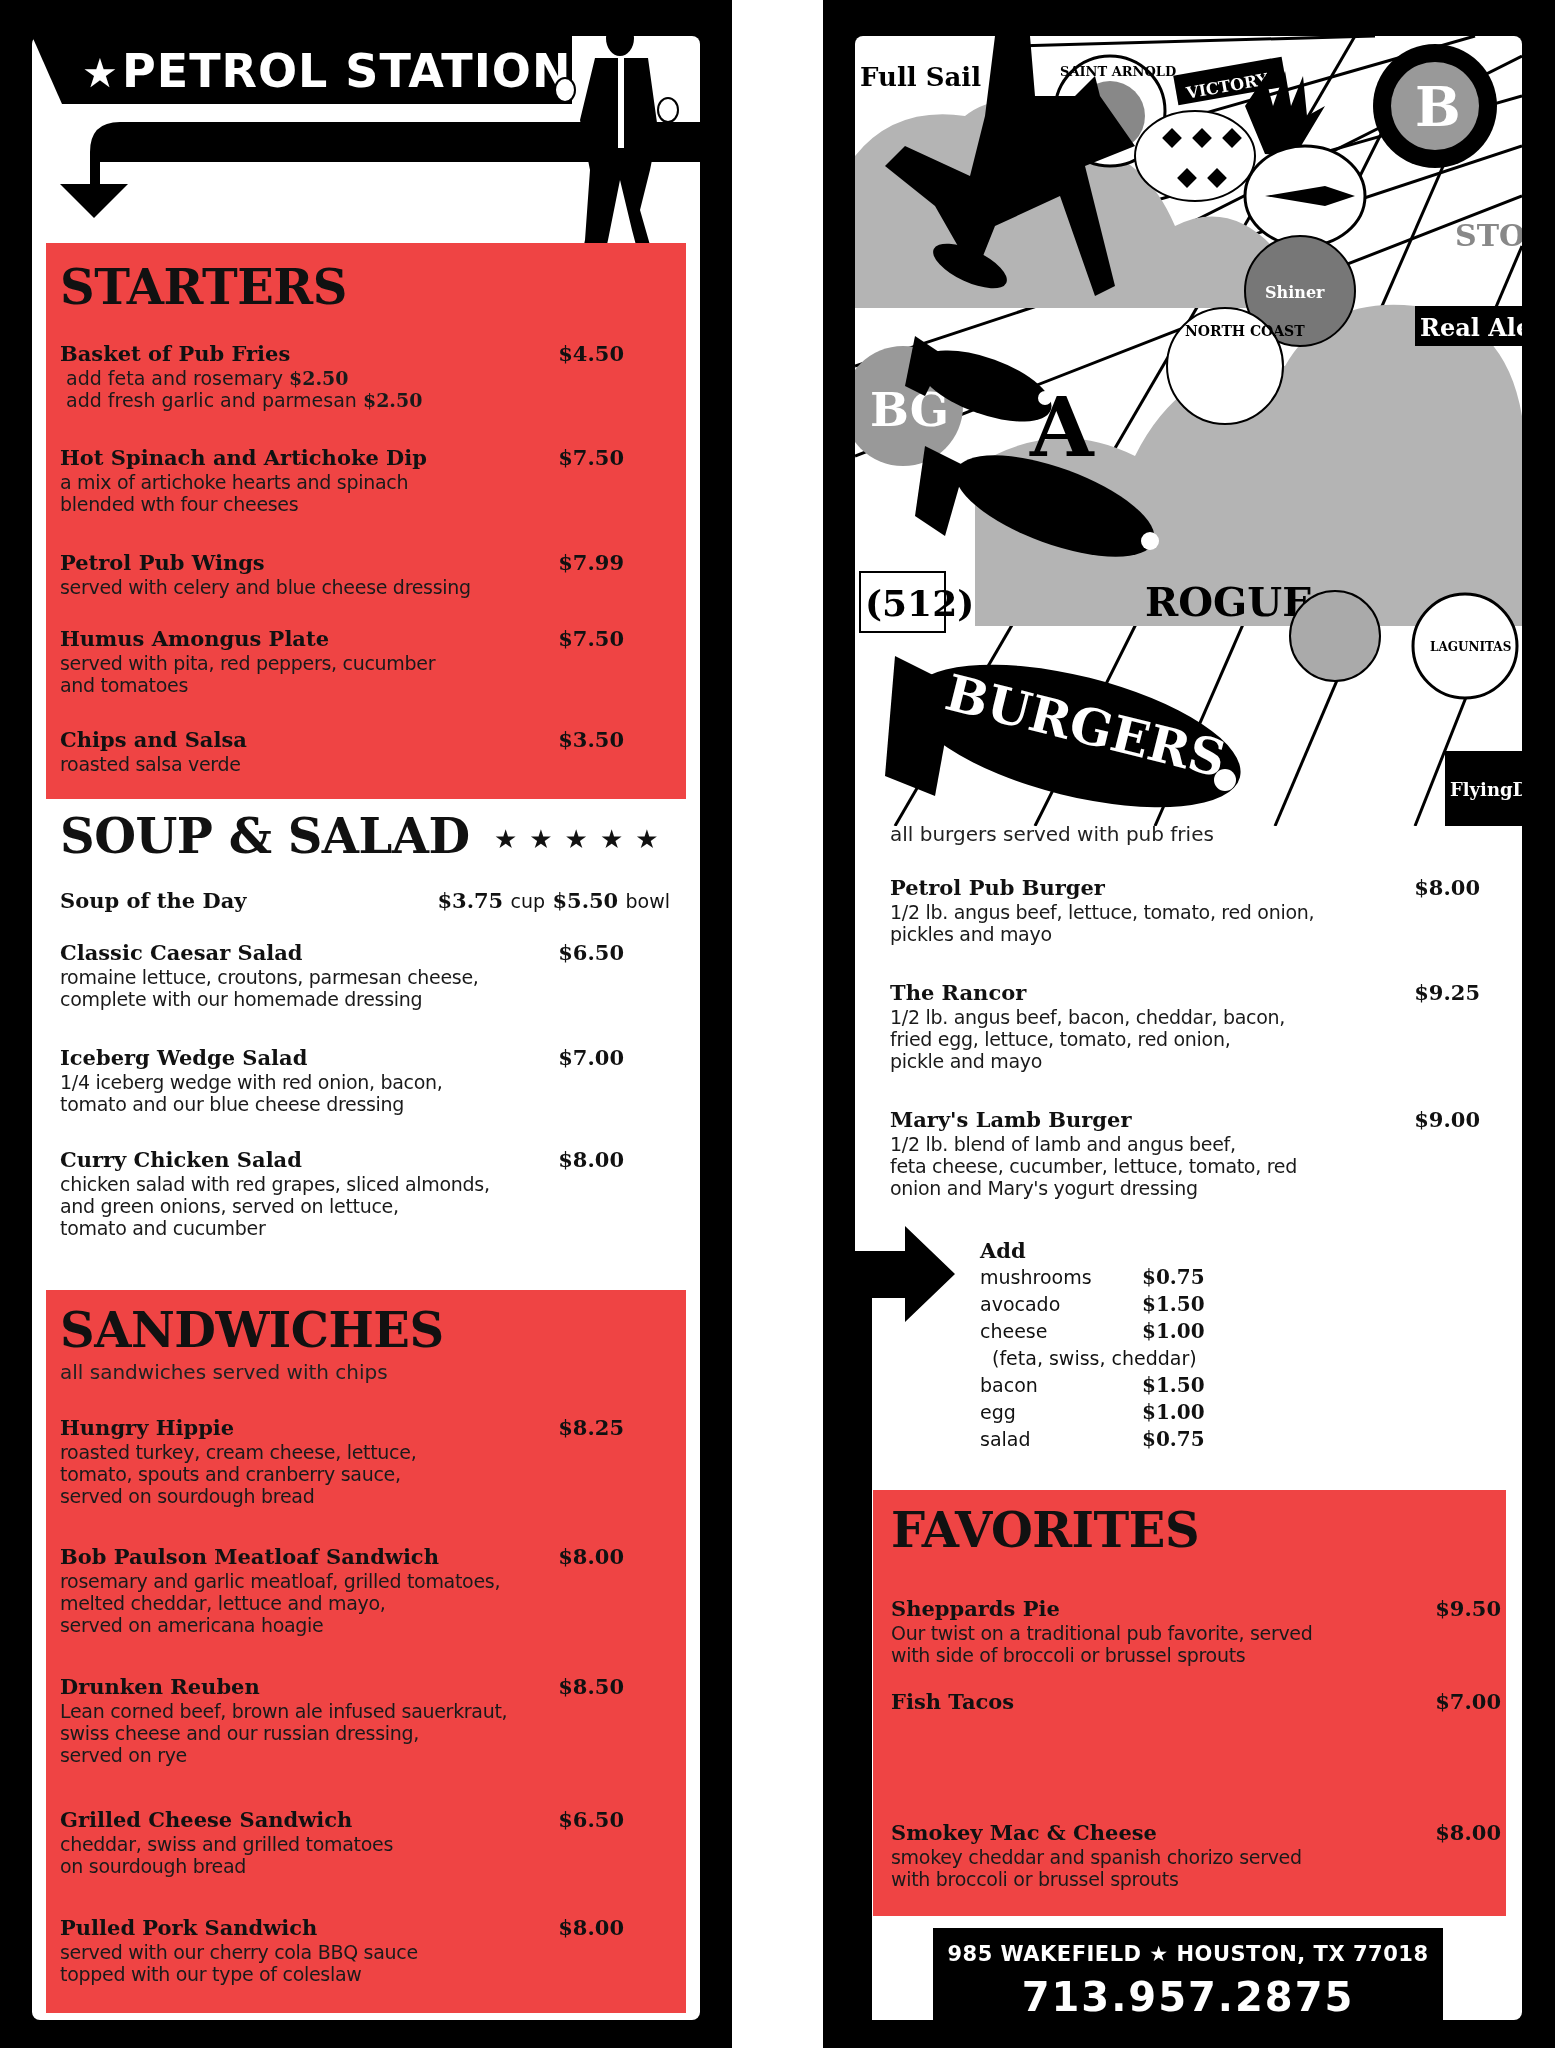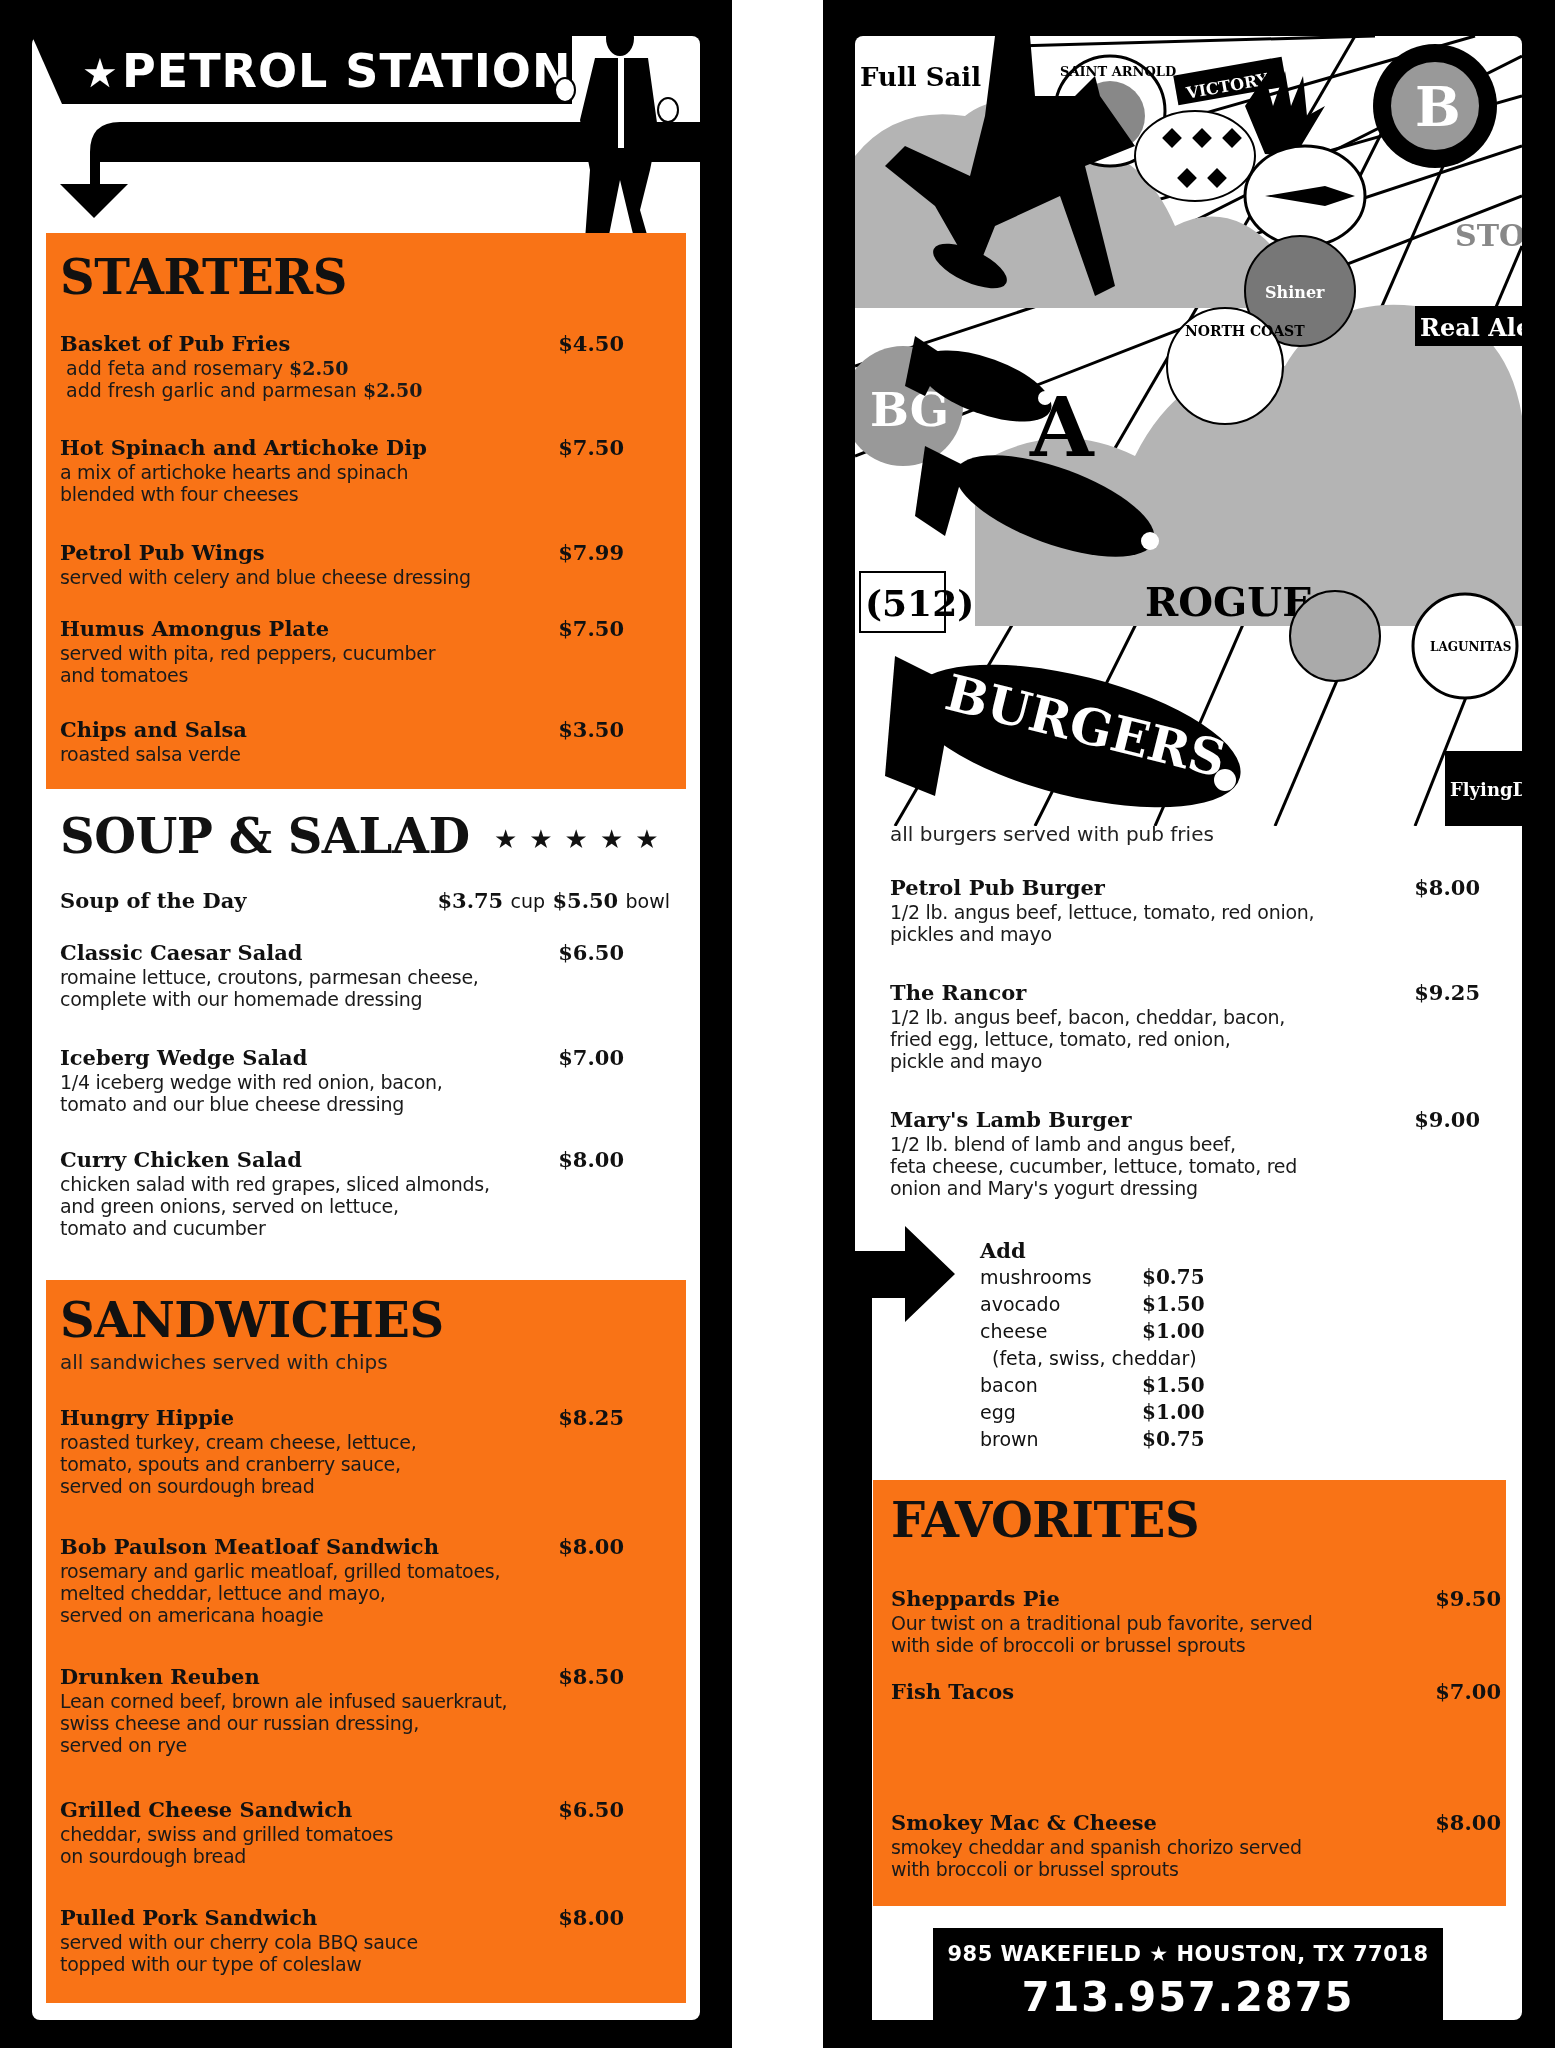--- a/index.html
+++ b/index.html
@@ -9,21 +9,21 @@
     font-family: "Liberation Sans", "DejaVu Sans", sans-serif;
     color: #111;
   }
   .panel { position: absolute; top: 0; height: 2048px; background: #000; }
   .panel-left { left: 0; width: 732px; }
   .panel-right { left: 823px; width: 732px; }
 
   .inner-white {
     position: absolute; background: #fff; border-radius: 8px;
   }
-  .gray { background: #f97316; }
+  .gray { background: #ef4444; margin-top: 10px; }
 
   
   .left-inner { left: 32px; top: 36px; width: 668px; height: 1984px; }
 
   .banner {
     position: absolute; left: 32px; top: 36px; width: 540px; height: 72px;
   }
   .banner svg { position: absolute; left: 0; top: 0; }
   .banner-text {
     position: absolute; left: 90px; top: 8px;
@@ -392,21 +392,21 @@
     </div>
   <div class="addon-row">
       <span class="n">bacon</span>
       <span class="p">$1.50</span>
     </div>
   <div class="addon-row">
       <span class="n">egg</span>
       <span class="p">$1.00</span>
     </div>
   <div class="addon-row">
-      <span class="n">brown</span>
+      <span class="n">salad</span>
       <span class="p">$0.75</span>
     </div>
 </div>
 
 <div class="sec-favorites gray">
   <div class="sec-title" style="top:12px; left:18px">FAVORITES</div>
 
   <div class="item" style="top:106px; left:18px">
     <div class="item-name">Sheppards Pie</div>
     <div class="item-price" style="right:0">$9.50</div>

